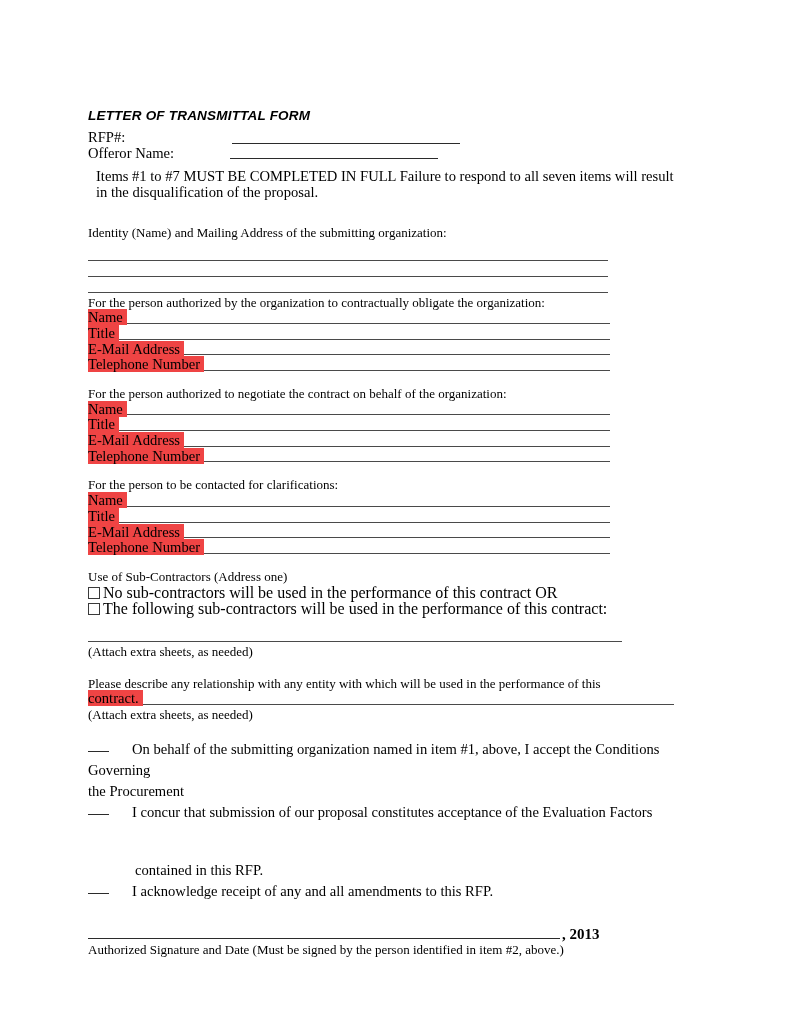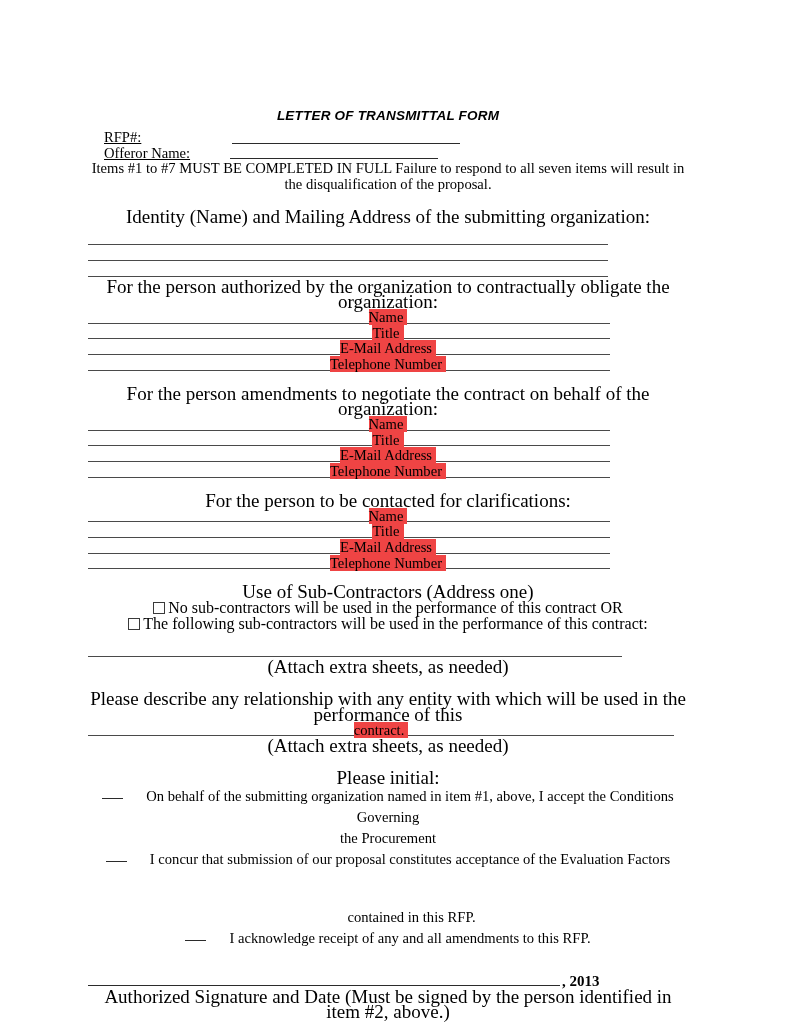--- a/index.html
+++ b/index.html
@@ -14,21 +14,20 @@
     font-family: "Liberation Serif", "DejaVu Serif", serif;
     color: #000000;
     overflow: hidden;
   }
   .page {
     position: absolute;
     left: 0; top: 0;
     width: 790px;
     height: 1022px;
     background: #ffffff;
-    text-align: center;
   }
   .content {
     position: absolute;
     left: 88px;
     top: 108px;
     width: 600px;
   }
 
   
   .form-title {
@@ -36,41 +35,41 @@
     font-weight: bold;
     font-style: italic;
     font-size: 13.5px;
     letter-spacing: 0.2px;
     margin: 0 0 6px 0;
     line-height: 16px;
   }
 
   
   .txt {
-    font-size: 19px;
+    font-size: 13px;
     line-height: 15.7px;
     margin: 0;
   }
   .para {
     font-size: 14.6px;
     line-height: 15.7px;
-    margin: 0;
+    margin: 8px;
   }
   .gap-sm { height: 7px; }
   .gap-md { height: 13px; }
   .gap-lg { height: 16px; }
 
   
   .shortrow {
     position: relative;
     height: 15.7px;
     font-size: 14.6px;
     line-height: 15.7px;
   }
-  .shortrow .lbl { position: absolute; left: 16px; top: 0; text-decoration: underline; }
+  .shortrow .lbl { position: absolute; left: 0; top: 0; }
   .shortrow .rule {
     position: absolute;
     bottom: 2px;
     height: 0;
     border-bottom: 1px solid #2b2b2b;
   }
   .rule-rfp { left: 144px; width: 228px; }
   .rule-offeror { left: 142px; width: 208px; }
 
   
@@ -222,21 +221,21 @@
       <span class="fline"></span>
       <span class="fl">E-Mail Address</span>
     </div>
     <div class="fieldrow w522">
       <span class="fline"></span>
       <span class="fl">Telephone Number</span>
     </div>
 
     <div class="gap-md"></div>
 
-    <div class="txt">For the person amendments to negotiate the contract on behalf of the organization:</div>
+    <div class="txt">For the person authorized to negotiate the contract on behalf of the organization:</div>
     <div class="fieldrow w522">
       <span class="fline"></span>
       <span class="fl">Name</span>
     </div>
     <div class="fieldrow w522">
       <span class="fline"></span>
       <span class="fl">Title</span>
     </div>
     <div class="fieldrow w522">
       <span class="fline"></span>
@@ -286,21 +285,20 @@
 
     <div class="txt">Please describe any relationship with any entity with which will be used in the performance of this</div>
     <div class="fieldrow" style="width:586px;">
       <span class="fline" style="width:586px;"></span>
       <span class="fl">contract.</span>
     </div>
     <div class="txt">(Attach extra sheets, as needed)</div>
 
     <div class="gap-lg"></div>
 
-    <div class="txt">Please initial:</div>
 
     <div class="initrow">
       <span class="initblank"></span><span class="init-body">On behalf of the submitting organization named in item #1, above, I accept the Conditions Governing</span>
     </div>
     <div class="initrow">
       <span>the Procurement</span>
     </div>
 
     <div class="initrow">
       <span class="initblank"></span><span class="init-body">I concur that submission of our proposal constitutes acceptance of the Evaluation Factors</span>

